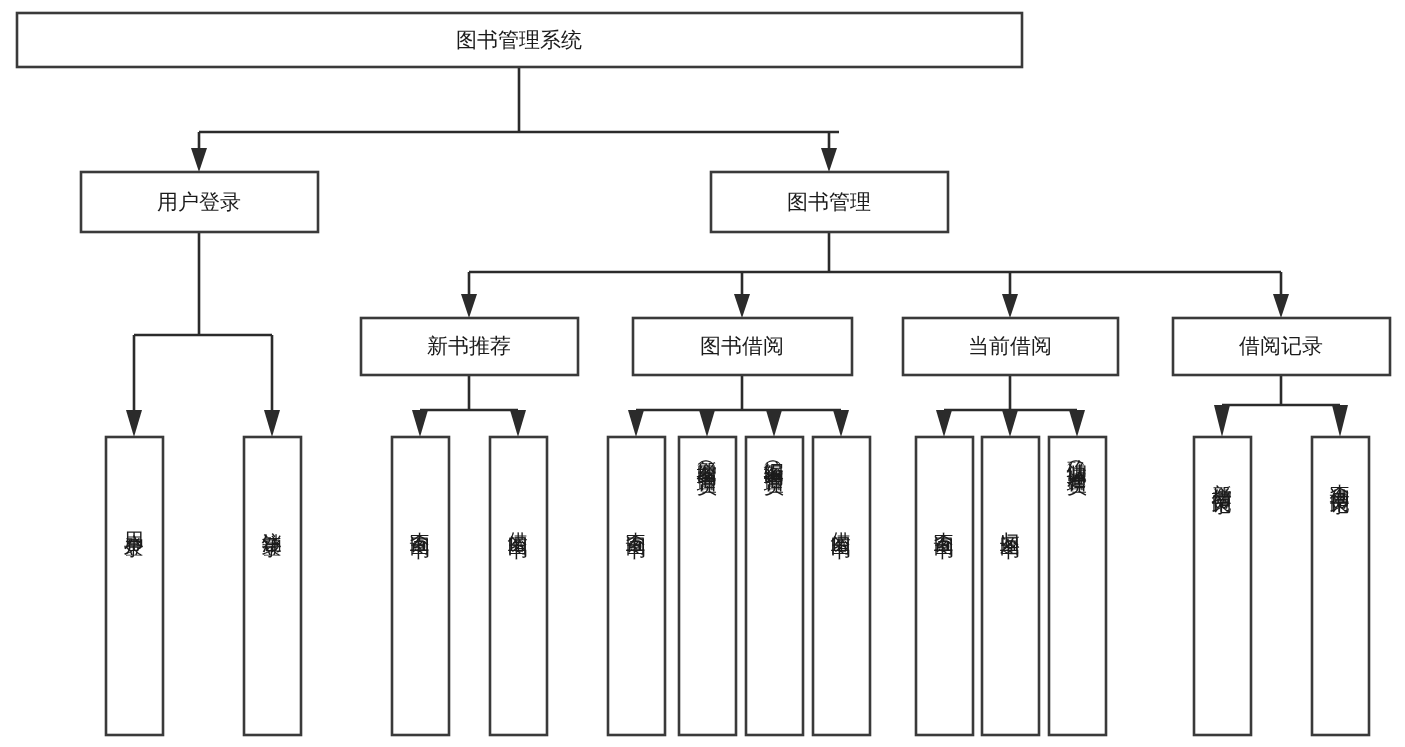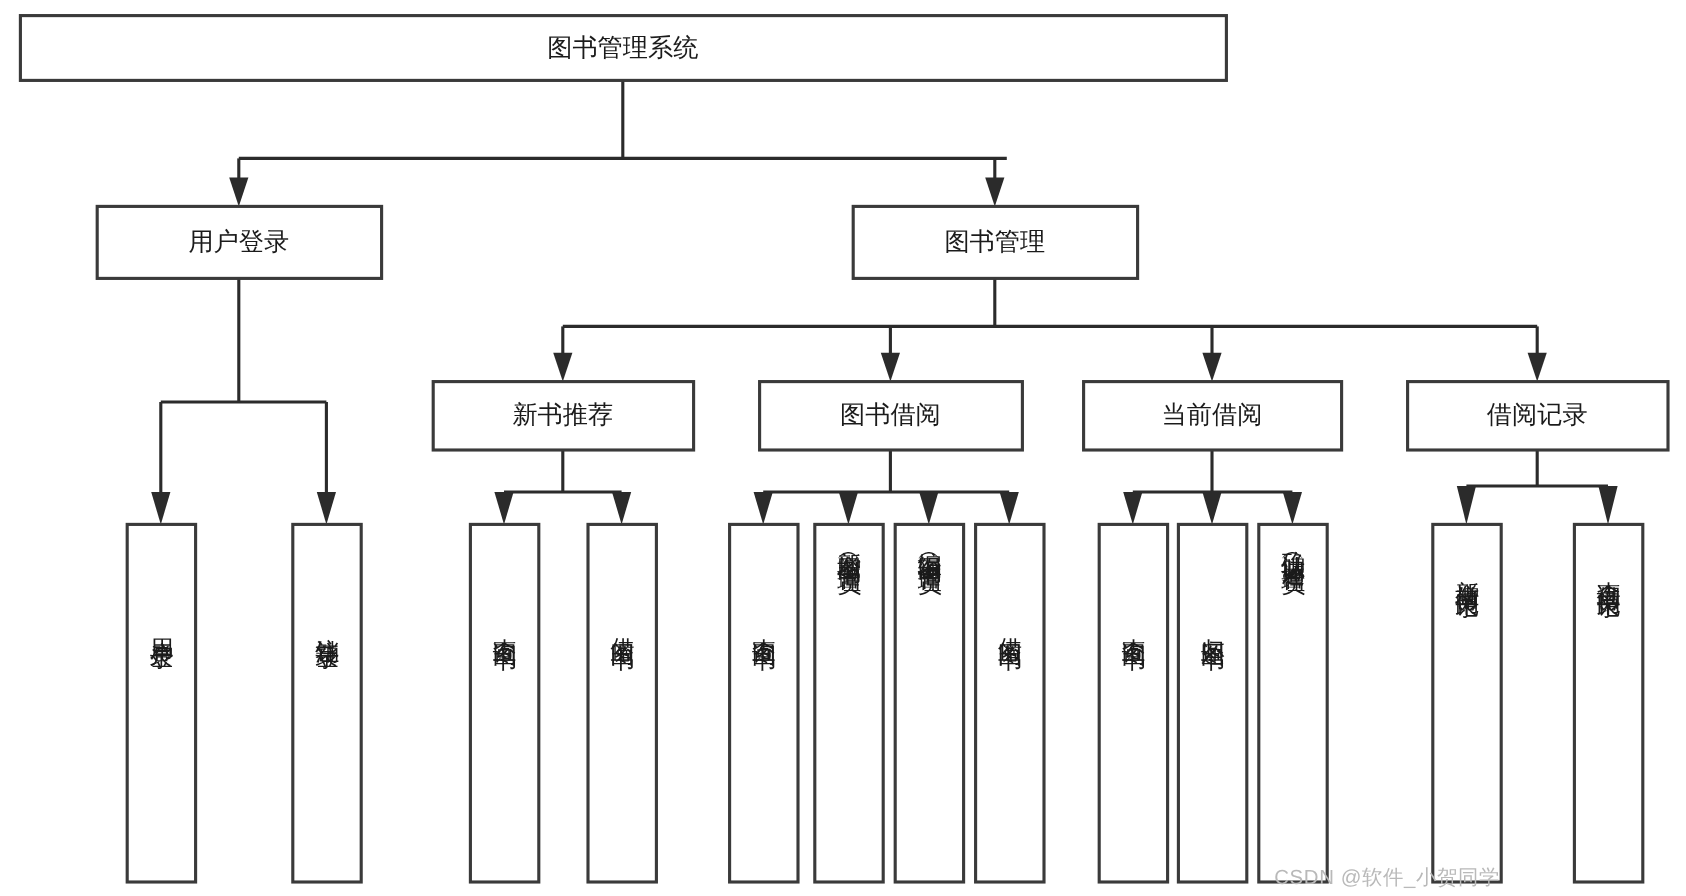--- a/index.html
+++ b/index.html
@@ -203,14 +203,13 @@
   <div class="leaf-label-v" style="left:636px; top:516px;">查询图书</div>
   <div class="leaf-label-v" style="left:707px; top:444px;">新增图书（管理员）</div>
   <div class="leaf-label-v" style="left:774px; top:444px;">编辑图书（管理员）</div>
   <div class="leaf-label-v" style="left:841px; top:516px;">借阅图书</div>
   <div class="leaf-label-v" style="left:944px; top:516px;">查询图书</div>
   <div class="leaf-label-v" style="left:1010px; top:516px;">归还图书</div>
   <div class="leaf-label-v" style="left:1077px; top:444px;">确认归还（管理员）</div>
   <div class="leaf-label-v" style="left:1222px; top:468px;">新增借阅记录</div>
   <div class="leaf-label-v" style="left:1340px; top:468px;">查询借阅记录</div>
 
-  <div class="watermark">CSDN @软件_小贺同学</div>
 </div>
 
 </body></html>

